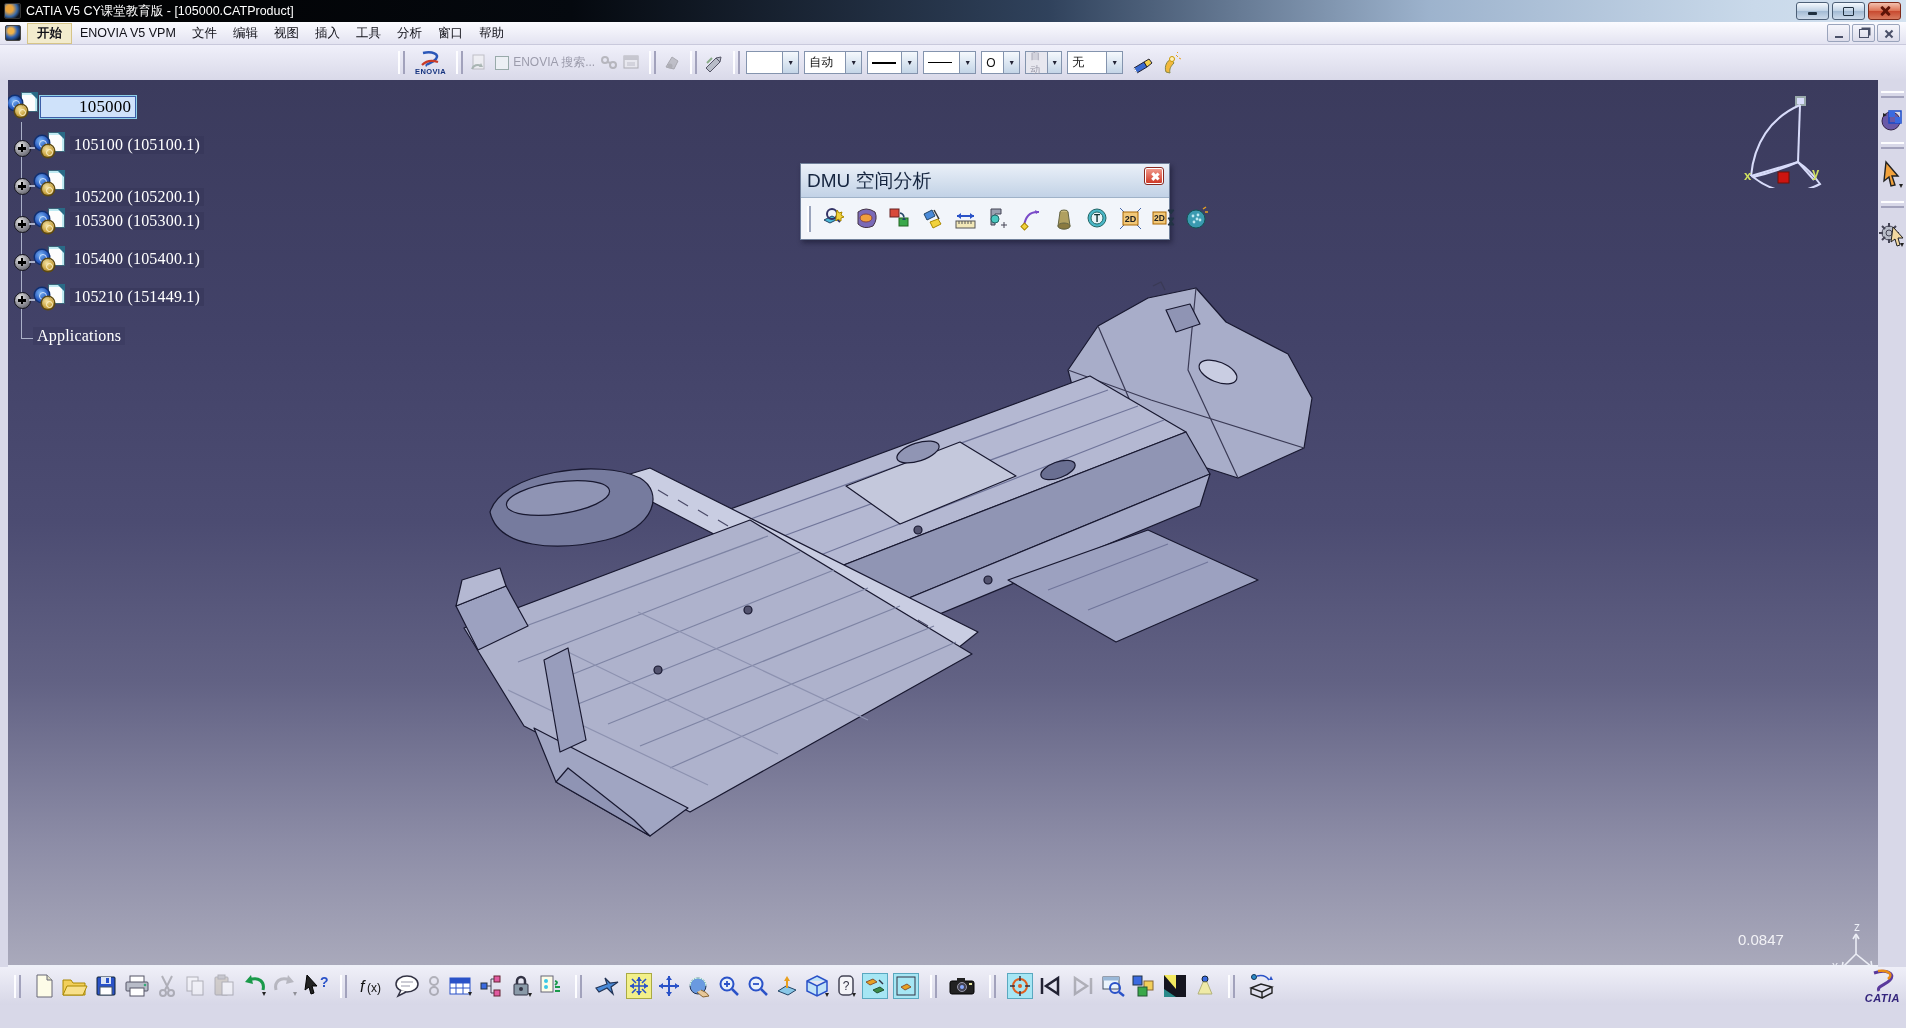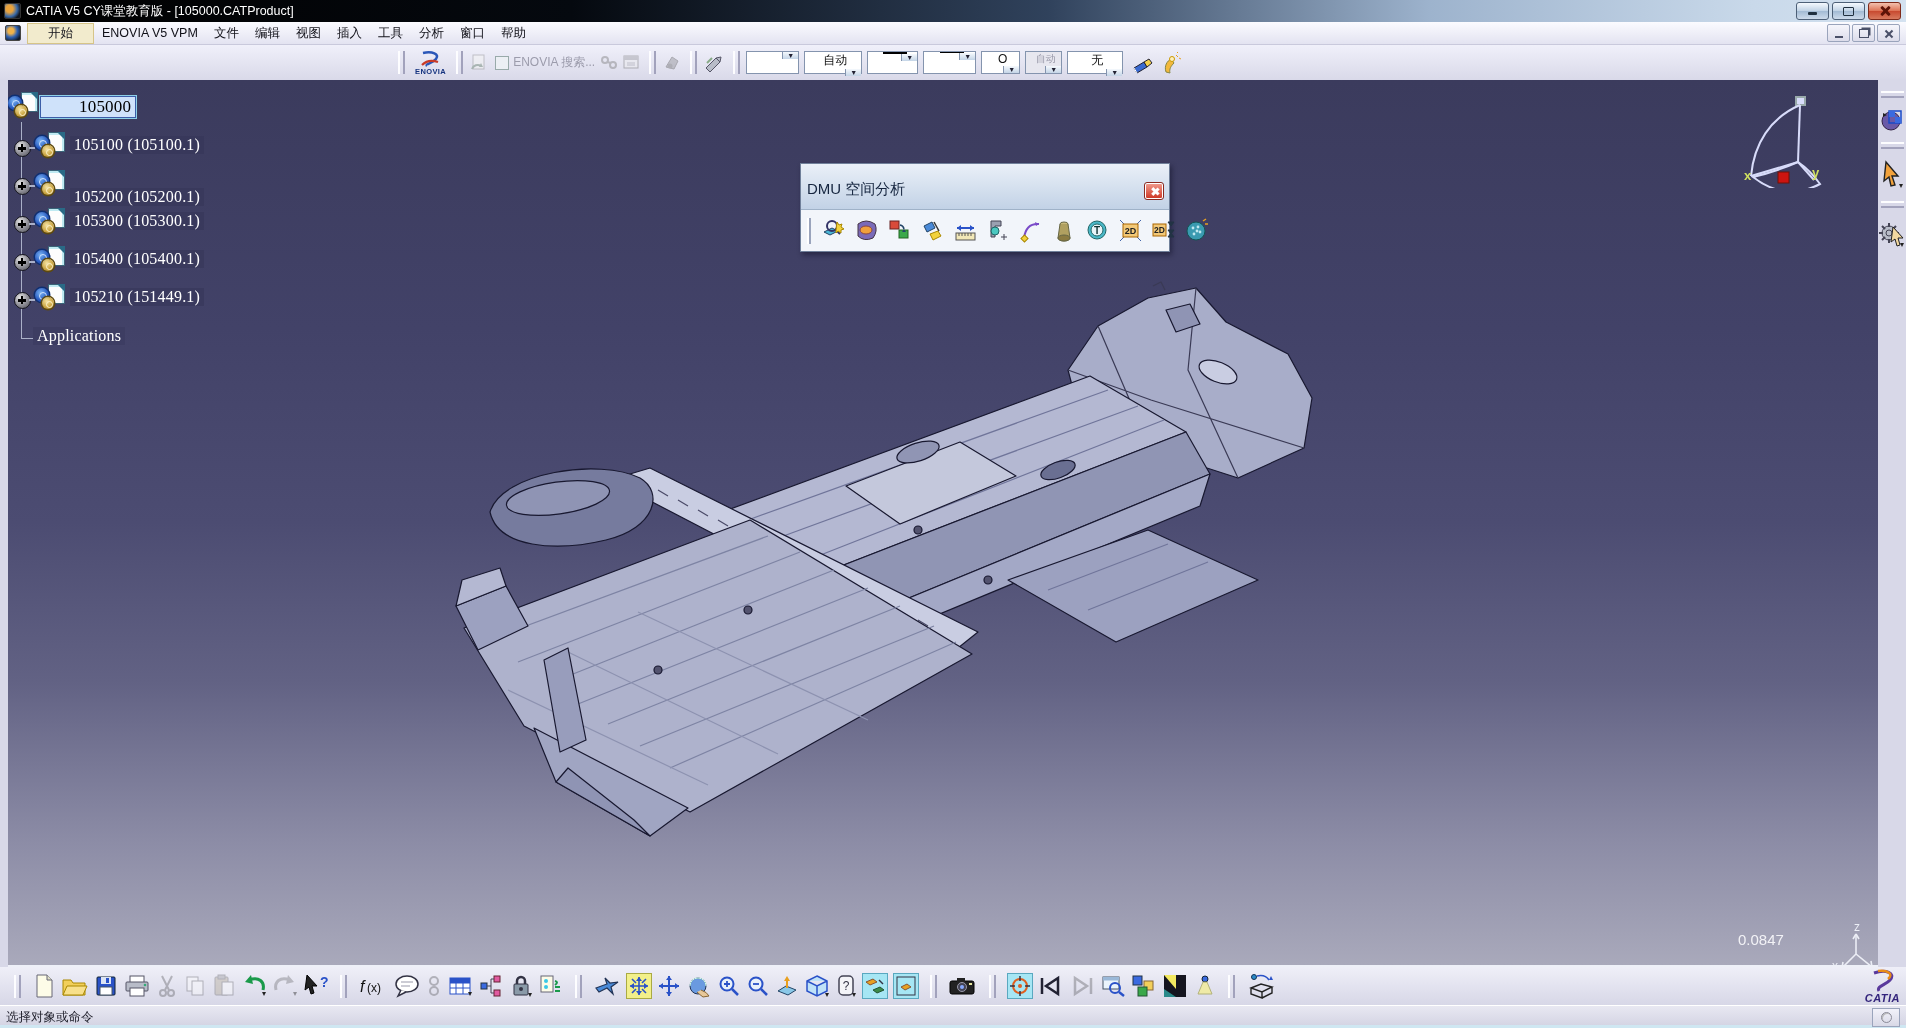--- a/index.html
+++ b/index.html
@@ -20,42 +20,42 @@
   .glyph-max{width:9px;height:7px;border:1.5px solid #20303f;border-radius:1px;}
   .glyph-x{position:relative;width:10px;height:10px;}
   .glyph-x::before,.glyph-x::after{content:"";position:absolute;left:4px;top:-1px;width:3px;height:12px;background:#5e1408;border-radius:1px;}
   .glyph-x::before{transform:rotate(45deg);} .glyph-x::after{transform:rotate(-45deg);}
   
   .menubar{position:absolute;top:22px;left:0;width:100%;height:22px;display:flex;align-items:center;
     background:linear-gradient(#fbfbff,#e3e3f1);border-bottom:1px solid #c9c9dc;font-size:12.5px;color:#101018;}
   .mdiicon{width:14px;height:14px;margin:0 6px 0 5px;border-radius:2px;
     background:radial-gradient(circle at 35% 35%,#f0b24a 0 22%,#2f62b5 50%,#101826 85%);border:1px solid #444;}
   .menuitem{padding:2px 8px;cursor:default;}
-  .menuitem.active{background:#f2ebcd;border:1px solid #d6c488;padding:1px 20px;}
+  .menuitem.active{background:#f2ebcd;border:1px solid #d6c488;padding:1px 9px;font-weight:bold;}
   .mdibtns{margin-left:auto;display:flex;gap:2px;margin-right:6px;}
   .mdibtn{width:21px;height:16px;border:1px solid #9aa4bc;border-radius:2px;background:linear-gradient(#f6f6fc,#dcdcea);
     display:flex;align-items:center;justify-content:center;}
   .g2-min{width:8px;height:2px;background:#4a5068;margin-top:7px;}
   .g2-res{width:8px;height:7px;border:1.5px solid #4a5068;box-shadow:2px -2px 0 -0.5px #4a5068;}
   .g2-x{position:relative;width:9px;height:9px;}
   .g2-x::before,.g2-x::after{content:"";position:absolute;left:4px;top:0;width:2px;height:10px;background:#4a5068;}
   .g2-x::before{transform:rotate(45deg);} .g2-x::after{transform:rotate(-45deg);}
   
   .toolbar{position:absolute;top:45px;left:0;width:100%;height:35px;display:flex;align-items:center;
     background:linear-gradient(#f0f0fa,#d9d9e9);}
   .grip{width:3px;height:23px;margin:0 6px;border-left:2px solid #fdfdff;border-right:2px solid #a2a2bc;}
   .gripv{height:3px;width:23px;margin:5px 0;border-top:2px solid #fdfdff;border-bottom:2px solid #a2a2bc;}
   .ic{display:flex;align-items:center;justify-content:center;position:relative;flex:none;}
   .dis{opacity:.42;filter:grayscale(.7);}
   .enovia{display:flex;flex-direction:column;align-items:center;line-height:1;margin:0 4px;}
   .enovia .txt{font-size:7.5px;font-weight:bold;color:#15337f;letter-spacing:.4px;}
   .srchlabel{color:#9c9cac;font-size:12px;margin:16px 4px;}
   .chk{width:12px;height:12px;border:1px solid #9aa;background:#eceff4;margin-left:6px;}
   .dd{height:21px;border:1px solid #8494ae;background:#fff;display:flex;align-items:center;font-size:12px;color:#111;
-     padding-left:4px;margin-right:5px;flex-direction:column;}
+     padding-left:4px;margin-right:5px;}
   .dd.disabled{background:#e7e7ef;color:#9a9aaa;}
   .dd .arrow{margin-left:auto;width:15px;align-self:stretch;border-left:1px solid #8494ae;
      background:linear-gradient(#f5f9fd,#c4d5e7);display:flex;align-items:center;justify-content:center;
      font-size:7px;color:#223;}
   .lineswatch{width:24px;height:2px;background:#000;}
   .lineswatch.thin{height:1px;}
   
   .leftstrip{position:absolute;top:80px;left:0;width:8px;height:887px;background:#d8d8e8;}
   .viewport{position:absolute;top:80px;left:8px;width:1870px;height:885px;overflow:hidden;
     border-bottom:2px solid #eef0f8;
@@ -77,21 +77,21 @@
      box-shadow:0 0 0 1.5px #0e2f72;}
   .gearb::before{content:"";position:absolute;left:4px;top:4px;width:6px;height:6px;border-radius:50%;border:1.5px solid #cfe2ff;}
   .geary{left:7px;top:13px;width:12px;height:12px;background:radial-gradient(circle at 40% 35%,#f4e2a2,#c8a23c 60%,#8a6a1a);
      box-shadow:0 0 0 1.5px #5e4a10;}
   .geary::before{content:"";position:absolute;left:3.5px;top:3.5px;width:5px;height:5px;border-radius:50%;border:1.5px solid #fdf2cc;}
   .tlabel{position:absolute;color:#fff;font-size:16px;white-space:nowrap;background:rgba(52,52,88,.55);
      padding:0 4px;letter-spacing:.2px;}
   .tlabel.selected{background:#cfe2fa;color:#000;border:1px solid #3c5ea8;box-shadow:0 0 0 1px #8fd0e8;padding-left:38px;}
   
   .dmu{position:absolute;left:792px;top:83px;width:368px;border:1px solid #70809a;box-shadow:2px 3px 5px rgba(10,10,30,.45);}
-  .dmu-title{height:25px;display:flex;align-items:flex-end;padding:10px 6px;font-size:15px;color:#15253f;
+  .dmu-title{height:25px;display:flex;align-items:flex-start;padding:4px 6px;font-size:19px;color:#15253f;
      background:linear-gradient(#eaf0f8,#c2d2e6);border-bottom:1px solid #9fb2c8;}
   .dmu-close{margin-left:auto;width:16px;height:14px;border:1px solid #fff;outline:1px solid #8a2a20;border-radius:2px;
      background:linear-gradient(#f0988a,#cf3a28);display:flex;align-items:center;justify-content:center;}
   .dmu-close .g2-x::before,.dmu-close .g2-x::after{background:#fff;height:9px;width:2.5px;}
   .dmu-body{height:41px;background:#f2f5fa;display:flex;align-items:center;gap:8px;padding:0 8px 0 6px;}
   .dmu-grip{width:3px;height:26px;border-left:2px solid #fff;border-right:2px solid #9aa4bc;margin-right:2px;}
   
   .rightstrip{position:absolute;top:80px;right:0;width:28px;height:887px;background:#d8d8e8;
      display:flex;flex-direction:column;align-items:center;padding-top:6px;box-sizing:border-box;}
   .corner{position:absolute;right:1px;bottom:0px;font-size:8px;color:#222;line-height:1;}
@@ -795,20 +795,14 @@
   </div>
 
   <div class="catialogo">
     <svg width="34" height="24" viewBox="0 0 34 24">
       <path d="M8,4 C20,0 30,4 24,11 C20,16 10,17 13,22" fill="none" stroke="#5a3a9c" stroke-width="3"></path>
       <path d="M12,2 C22,1 28,5 22,10" fill="none" stroke="#e88c1a" stroke-width="2.4"></path>
     </svg>
     <span class="txt">CATIA</span>
   </div>
 
-  <div class="statusbar">
-    <span>选择对象或命令</span>
-    <div class="stbtn">
-        <div class="dot"></div>
-      </div>
-  </div>
 
 </div>
 
 </body></html>

